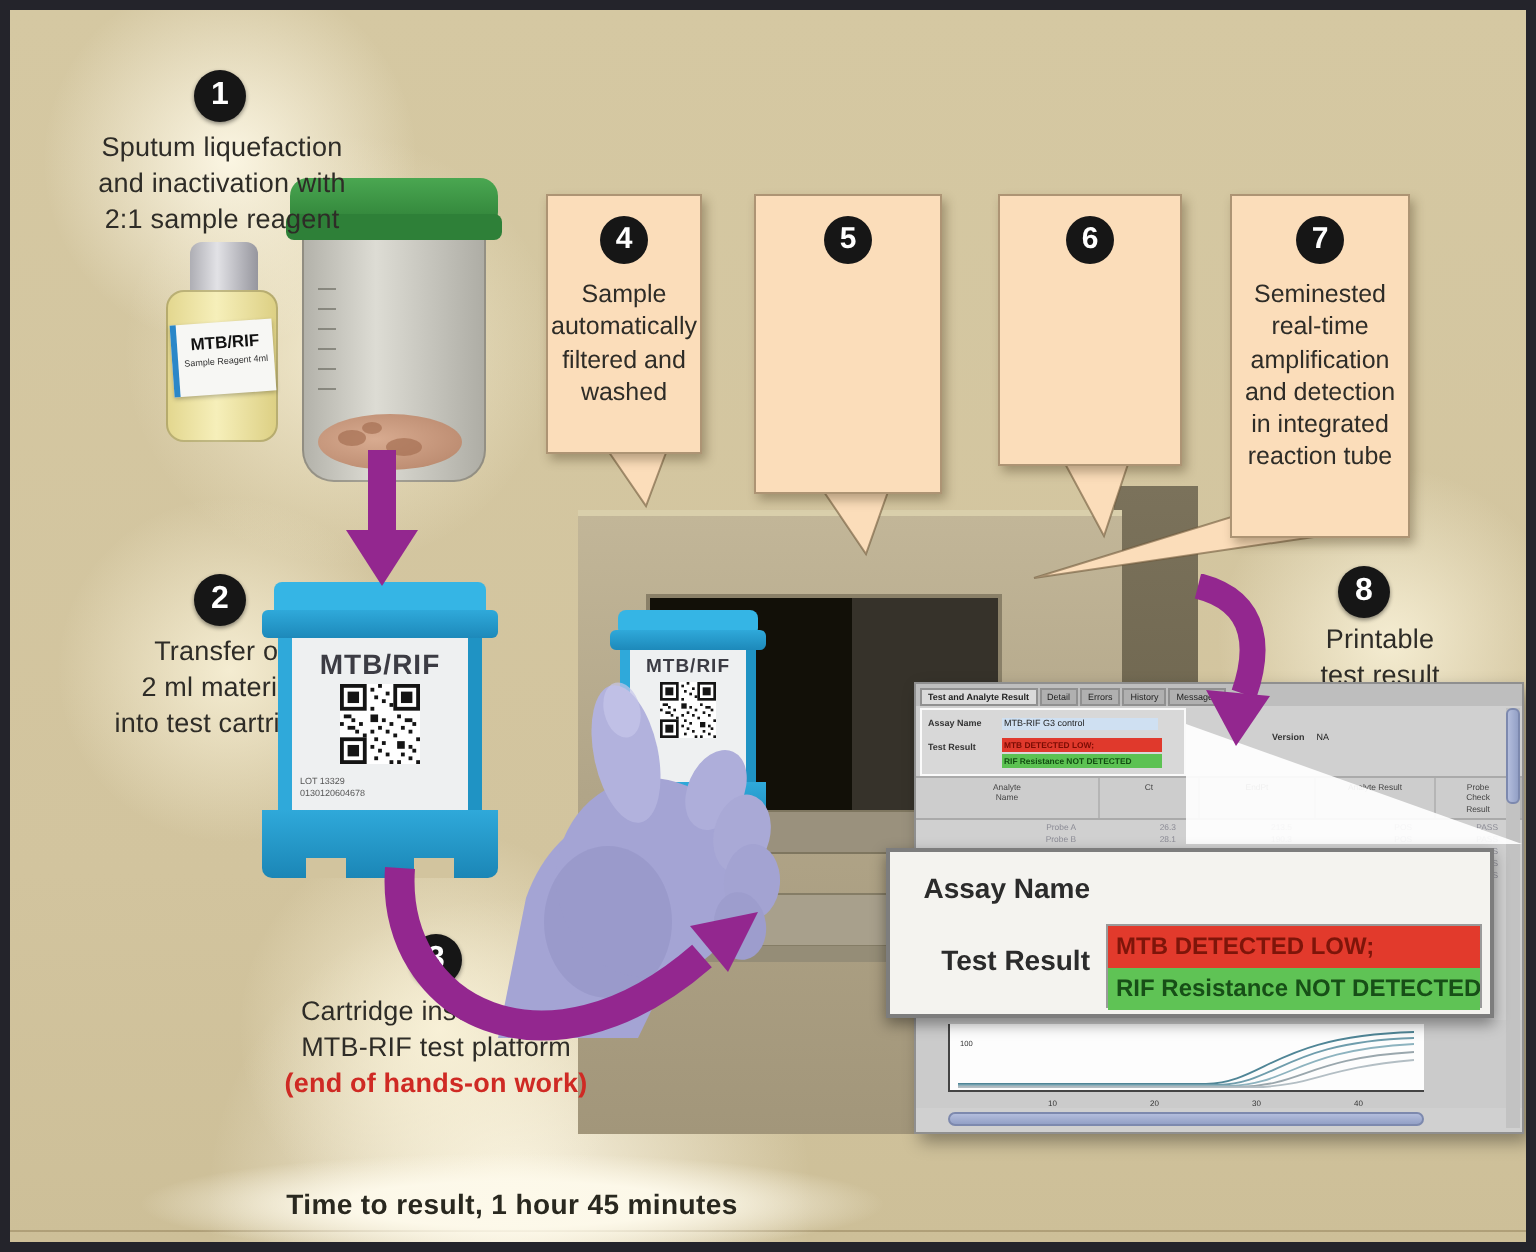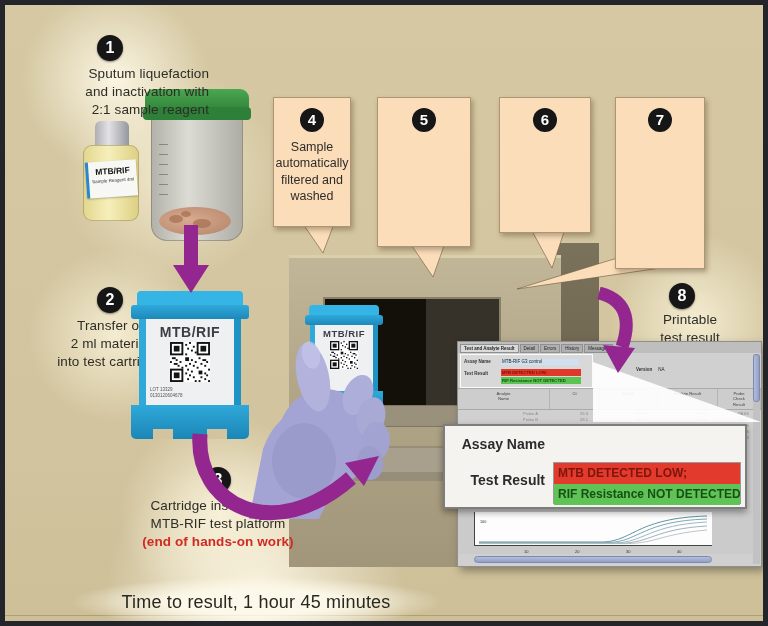--- a/index.html
+++ b/index.html
@@ -144,21 +144,21 @@
   #insAssayVal{ position:absolute; left:108px; top:8px; width:182px; height:19px; background:#efeeea;
     border:1px solid #9a9a9a; font-size:13px; color:#55555f; line-height:17px; padding-left:4px; }
   #insResultBox{ position:absolute; left:108px; top:36px; width:188px; height:42px; border:1px solid #9a9a9a; }
   #insRed{ height:21px; background:#e23a2c; color:#7e150a; font-weight:bold; font-size:12px; line-height:21px; padding-left:4px; white-space:nowrap; overflow:hidden;}
   #insGreen{ height:21px; background:#5fc355; color:#174f17; font-weight:bold; font-size:12px; line-height:21px; padding-left:4px; white-space:nowrap; overflow:hidden;}
 
   
   #footerGlow{ left:34px; top:572px; width:434px; height:50px; z-index:3;
     background:radial-gradient(ellipse 55% 65% at center, rgba(253,249,234,.97) 35%, rgba(253,249,234,0) 78%);
     text-align:center; }
-  #footerText{ font-size:18px; font-weight:normal; color:#29281f; line-height:50px; letter-spacing:.2px; }
+  #footerText{ font-size:14px; font-weight:bold; color:#29281f; line-height:50px; letter-spacing:.2px; }
   #floorLine{ left:0; top:610px; width:100%; height:1px; background:rgba(120,100,60,.35); z-index:0; }
 </style>
 </head>
 <body>
 
 <div id="stage">
 
   <svg width="0" height="0" style="position:absolute">
     <symbol id="qr" viewBox="0 0 21 21">
       <rect width="21" height="21" fill="#fff"></rect>
@@ -233,21 +233,21 @@
   <svg class="abs" id="tails" width="768" height="626" viewBox="0 0 768 626">
     <g fill="#FBDDBA" stroke="rgba(110,88,58,.6)" stroke-width="1">
       <polygon points="296,216 330,216 318,248"></polygon>
       <polygon points="405,238 440,238 428,272"></polygon>
       <polygon points="526,224 560,224 547,263"></polygon>
       <polygon points="622,250 662,262 512,284"></polygon>
     </g>
   </svg>
 
   <div class="abs badge" style="left:92px; top:30px;">1</div>
-  <div class="abs stepText pre" style="left:8px; top:60px; width:196px;text-align:right;">Sputum liquefaction
+  <div class="abs stepText pre" style="left:8px; top:60px; width:196px;">Sputum liquefaction
 and inactivation with
 2:1 sample reagent</div>
 
   <div class="abs" id="bigCup">
     <div id="bcBody"></div>
       <div id="bcGrad"></div>
     <div id="bcSputum">
       <i style="left:10px;top:8px;width:14px;height:8px;"></i>
       <i style="left:34px;top:12px;width:18px;height:9px;"></i>
       <i style="left:22px;top:4px;width:10px;height:6px;"></i>
@@ -313,20 +313,26 @@
 washed</div>
   </div>
   <div class="abs callout" style="left:372px; top:92px; width:94px; height:150px;">
     <div class="badge">5</div>
   </div>
   <div class="abs callout" style="left:494px; top:92px; width:92px; height:136px;">
     <div class="badge">6</div>
   </div>
   <div class="abs callout" style="left:610px; top:92px; width:90px; height:172px;">
     <div class="badge">7</div>
+    <div class="ctext pre">Seminested
+real-time
+amplification
+and detection
+in integrated
+reaction tube</div>
   </div>
 
   <div class="abs cart" id="cartSmall">
     <div class="cap1" style="left:4px; top:0; width:70px; height:11px;"></div>
     <div class="cap2" style="left:0; top:10px; width:78px; height:10px;"></div>
     <div class="cbody" style="left:5px; top:20px; width:68px; height:66px; border-left-width:5px; border-right-width:5px;">
       <div class="cname" style="font-size:9.5px; margin-top:3px;">MTB/RIF</div>
       <svg width="28" height="28" style="margin-top:2px;">
           <use href="#qr"></use>
         </svg>

